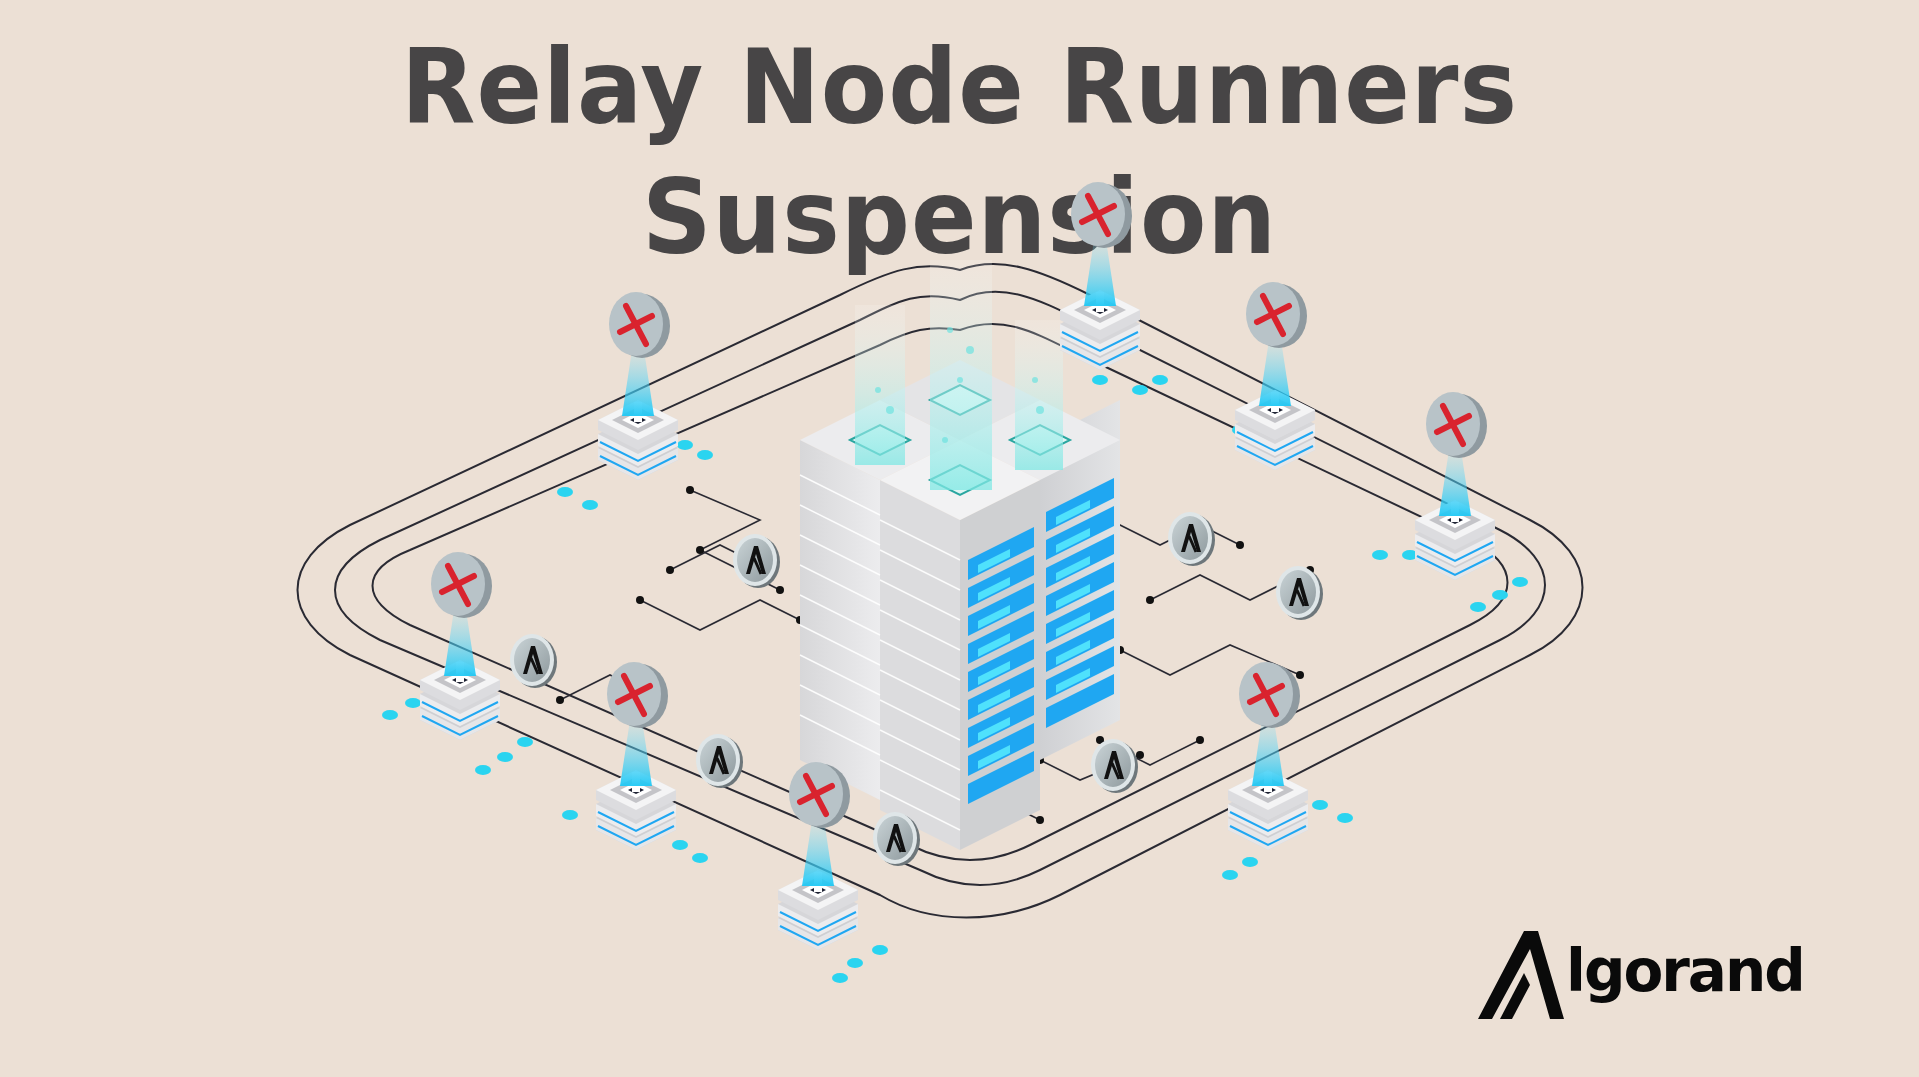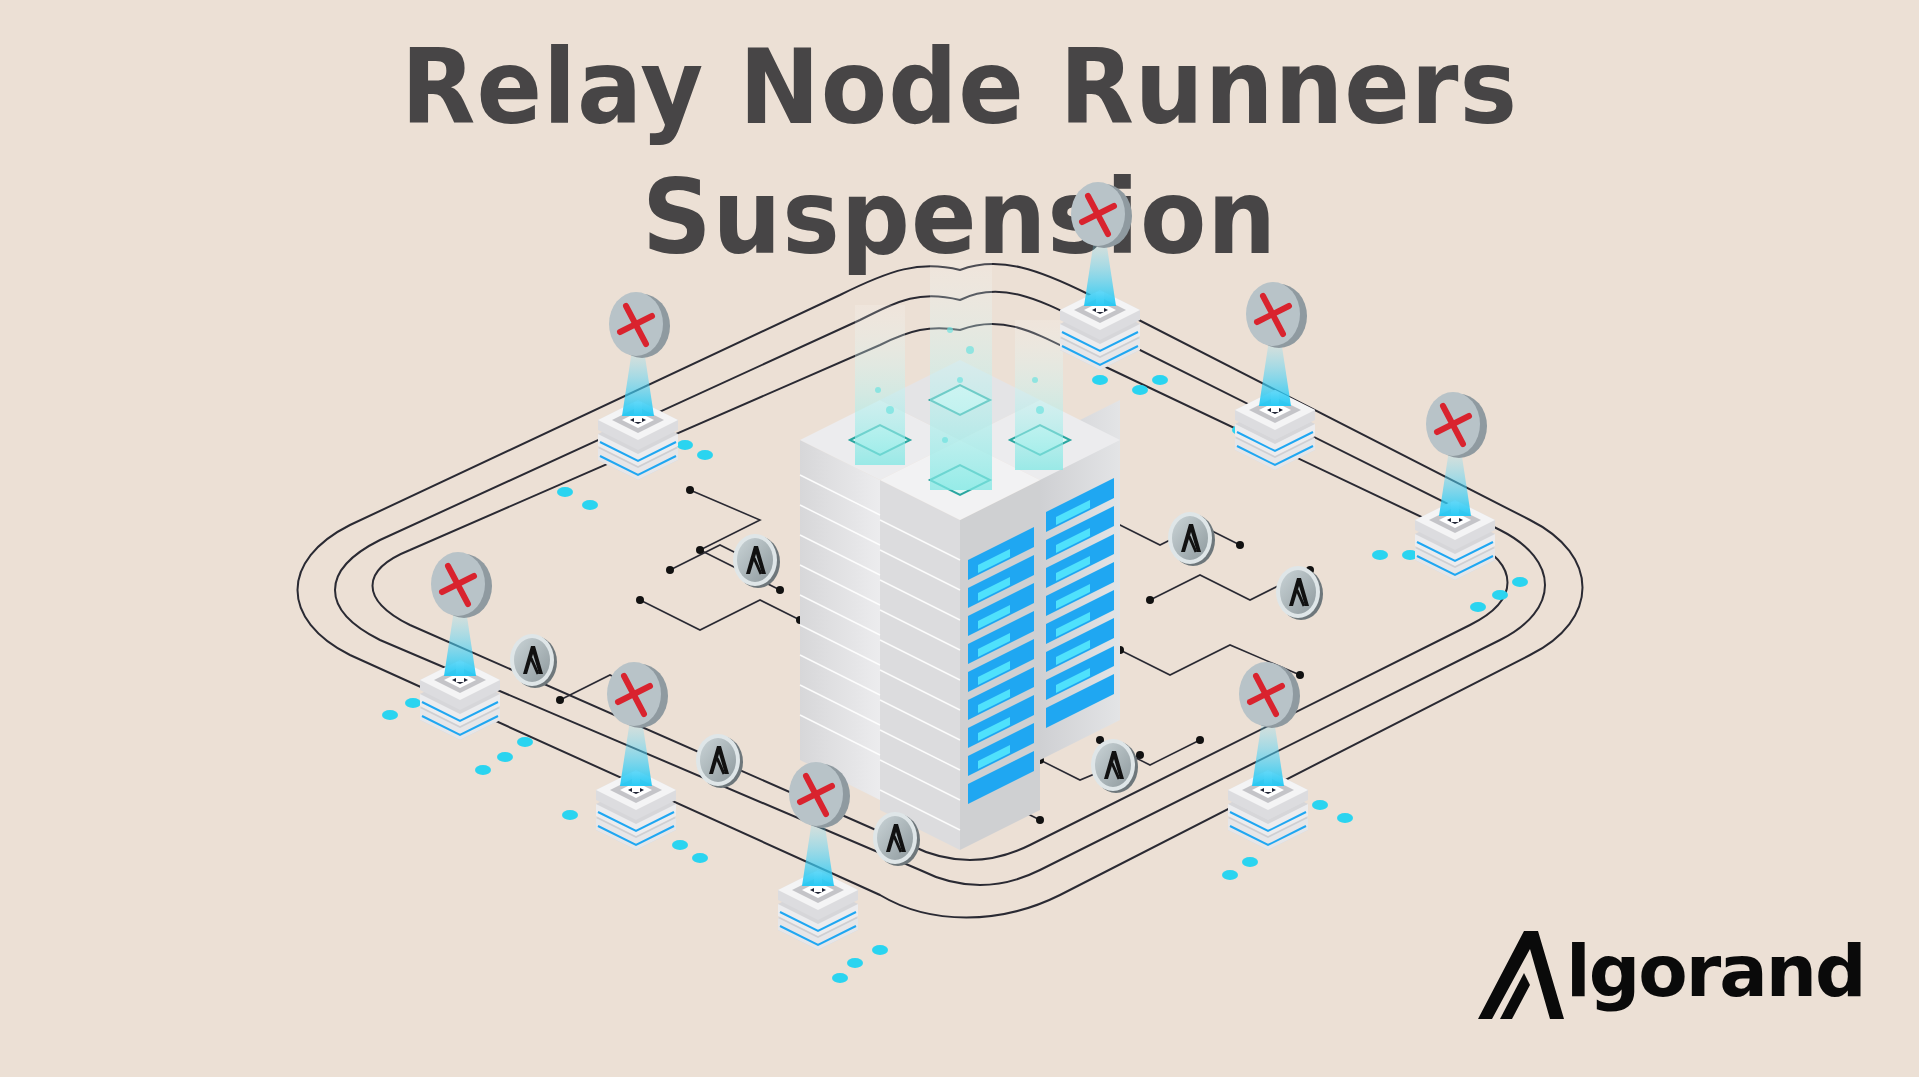--- a/index.html
+++ b/index.html
@@ -22,21 +22,21 @@
     transform-origin: center;
   }
   .scene { position: absolute; left: 0; top: 0; width: 1919px; height: 1077px; }
   .logo {
     position: absolute; left: 1478px; top: 920px; height: 110px;
     display: flex; align-items: center;
   }
   .logo-mark { width: 86px; height: 92px; margin-right: 2px; }
   .logo-text {
     font-family: "DejaVu Sans", sans-serif;
-    font-weight: bold; font-size: 72px; color: #0a0a0a;
+    font-weight: bold; font-size: 58px; color: #0a0a0a;
     letter-spacing: -2px; line-height: 92px;
     margin-top: -8px;
     text-align: right;
   }
 </style>
 </head>
 <body>
 
 <div class="title">Relay Node Runners Suspension</div>
 

